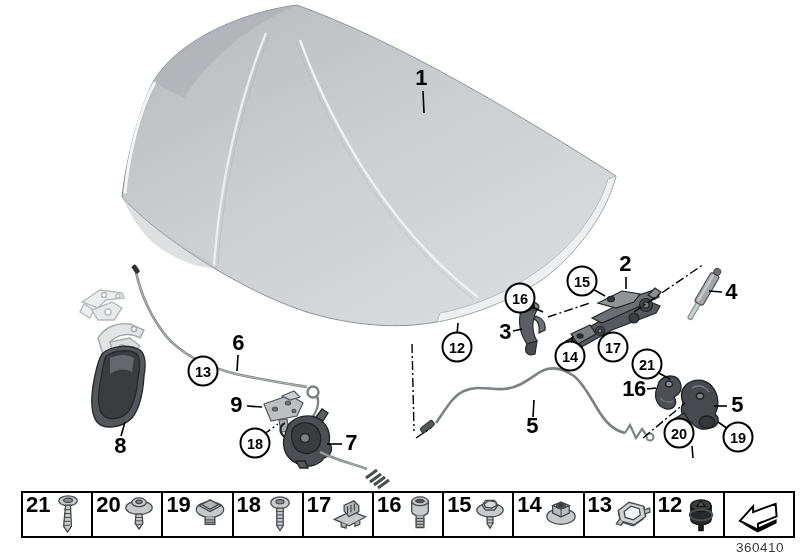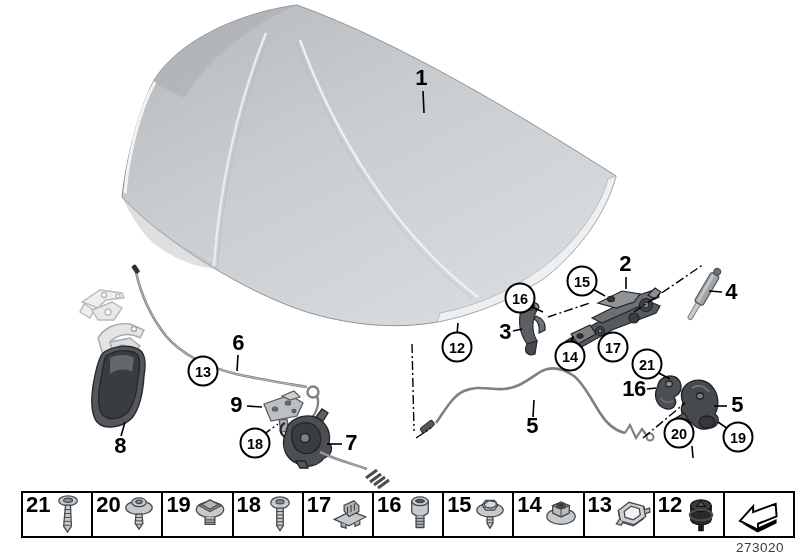--- a/index.html
+++ b/index.html
@@ -347,14 +347,14 @@
       <div class="cell arrow-cell">
         <svg class="cell-icon" viewBox="0 0 48 44">
           <g>
             <polygon points="7,31.5 22.5,40.5 42,31 42,26.5 22.5,35.5" fill="#000"></polygon>
             <polygon points="4.5,28.5 18,13.5 18,19.5 41,11 42,24 23,31.5 23,37.5" fill="#fff" stroke="#000" stroke-width="2" stroke-linejoin="miter"></polygon>
           </g>
         </svg>
       </div>
     </div>
 
-  <div class="part-number">273020</div>
+  <div class="part-number">360410</div>
 </div>
 
 </body></html>

